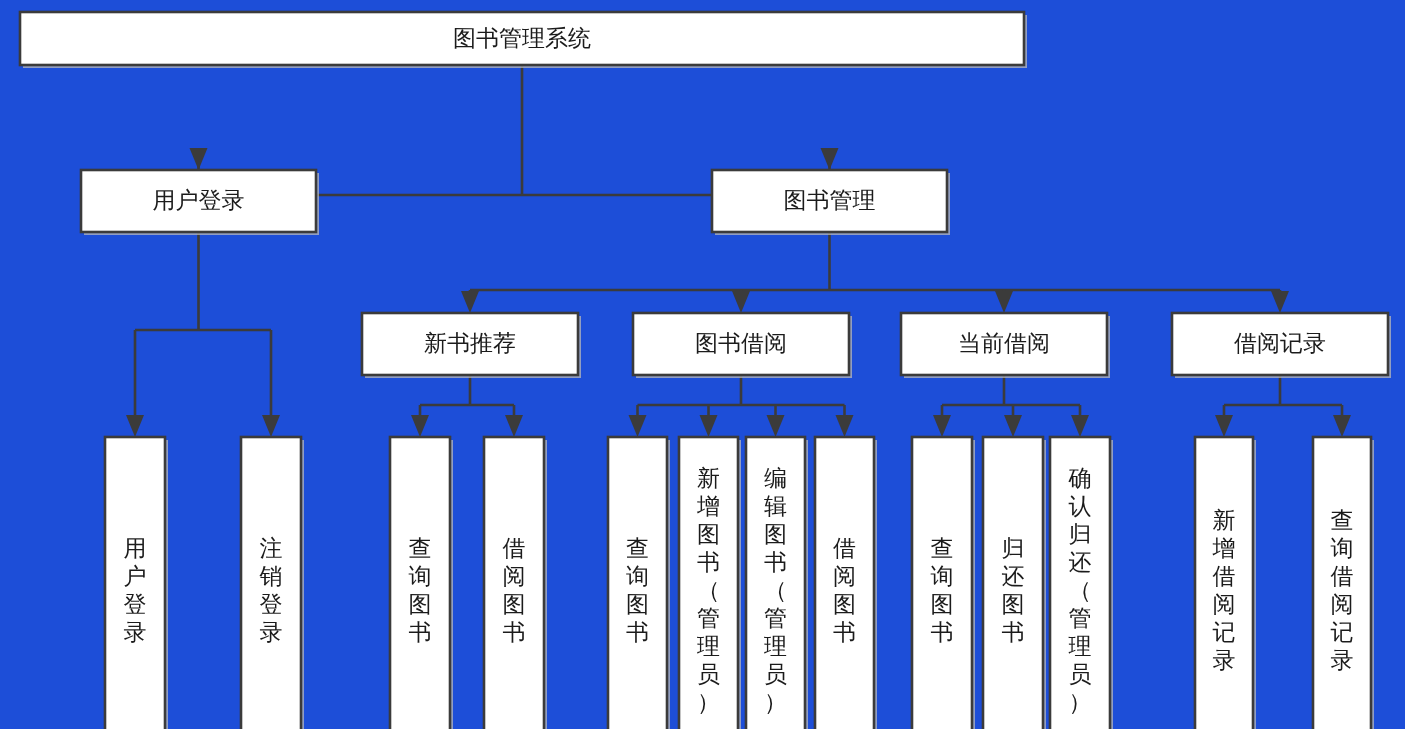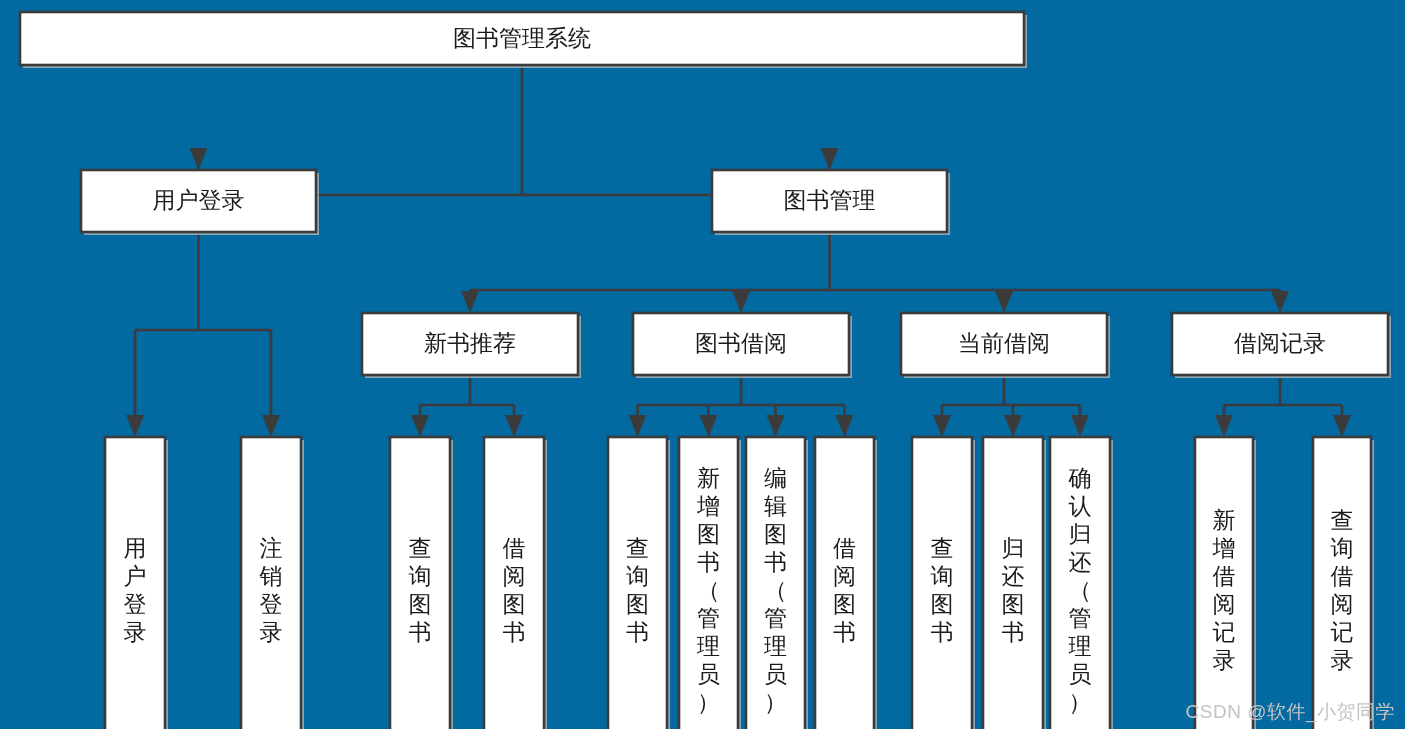--- a/index.html
+++ b/index.html
@@ -7,21 +7,21 @@
     padding: 0;
     background: #ffffff;
   }
   body {
     font-family: "Liberation Sans", "DejaVu Sans", sans-serif;
   }
   #stage {
     position: relative;
     width: 1405px;
     height: 729px;
-    background: #0369a1;
+    background: #1d4ed8;
     overflow: hidden;
   }
   svg#diagram {
     position: absolute;
     left: 0;
     top: 0;
     width: 1405px;
     height: 747px;
   }
   .node-box {
@@ -217,14 +217,13 @@
           <rect class="node-box" x="1195" y="437" width="58" height="298"></rect>
           <text class="node-label" x="1224" font-size="23" dominant-baseline="auto"><tspan x="1224" y="521.6">新</tspan><tspan x="1224" y="549.66">增</tspan><tspan x="1224" y="577.72">借</tspan><tspan x="1224" y="605.78">阅</tspan><tspan x="1224" y="633.84">记</tspan><tspan x="1224" y="661.9">录</tspan></text>
         </g>
         <g>
           <rect class="node-shadow" x="1316" y="440" width="58" height="298"></rect>
           <rect class="node-box" x="1313" y="437" width="58" height="298"></rect>
           <text class="node-label" x="1342" font-size="23" dominant-baseline="auto"><tspan x="1342" y="521.6">查</tspan><tspan x="1342" y="549.66">询</tspan><tspan x="1342" y="577.72">借</tspan><tspan x="1342" y="605.78">阅</tspan><tspan x="1342" y="633.84">记</tspan><tspan x="1342" y="661.9">录</tspan></text>
         </g>
       </g>
   </svg>
-  <div class="watermark">CSDN @软件_小贺同学</div>
 </div>
 
 </body></html>

